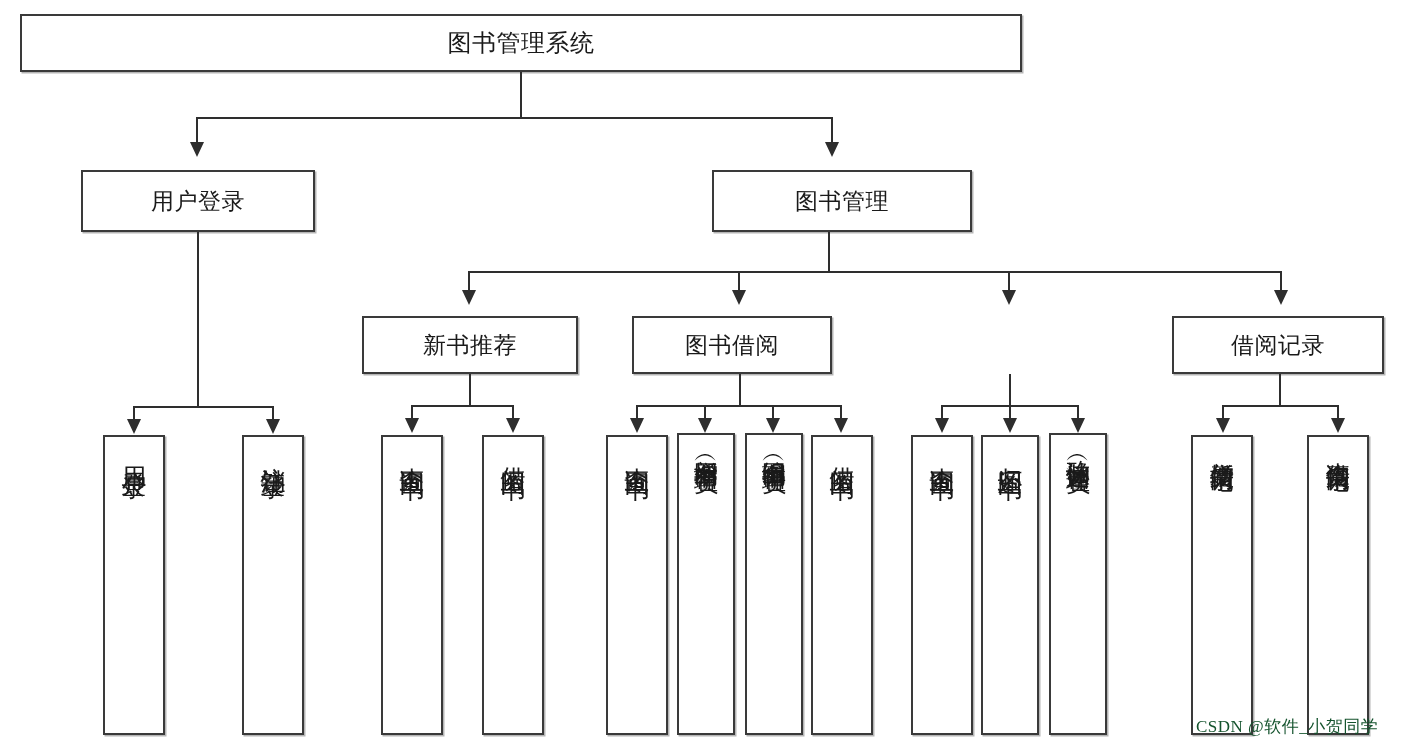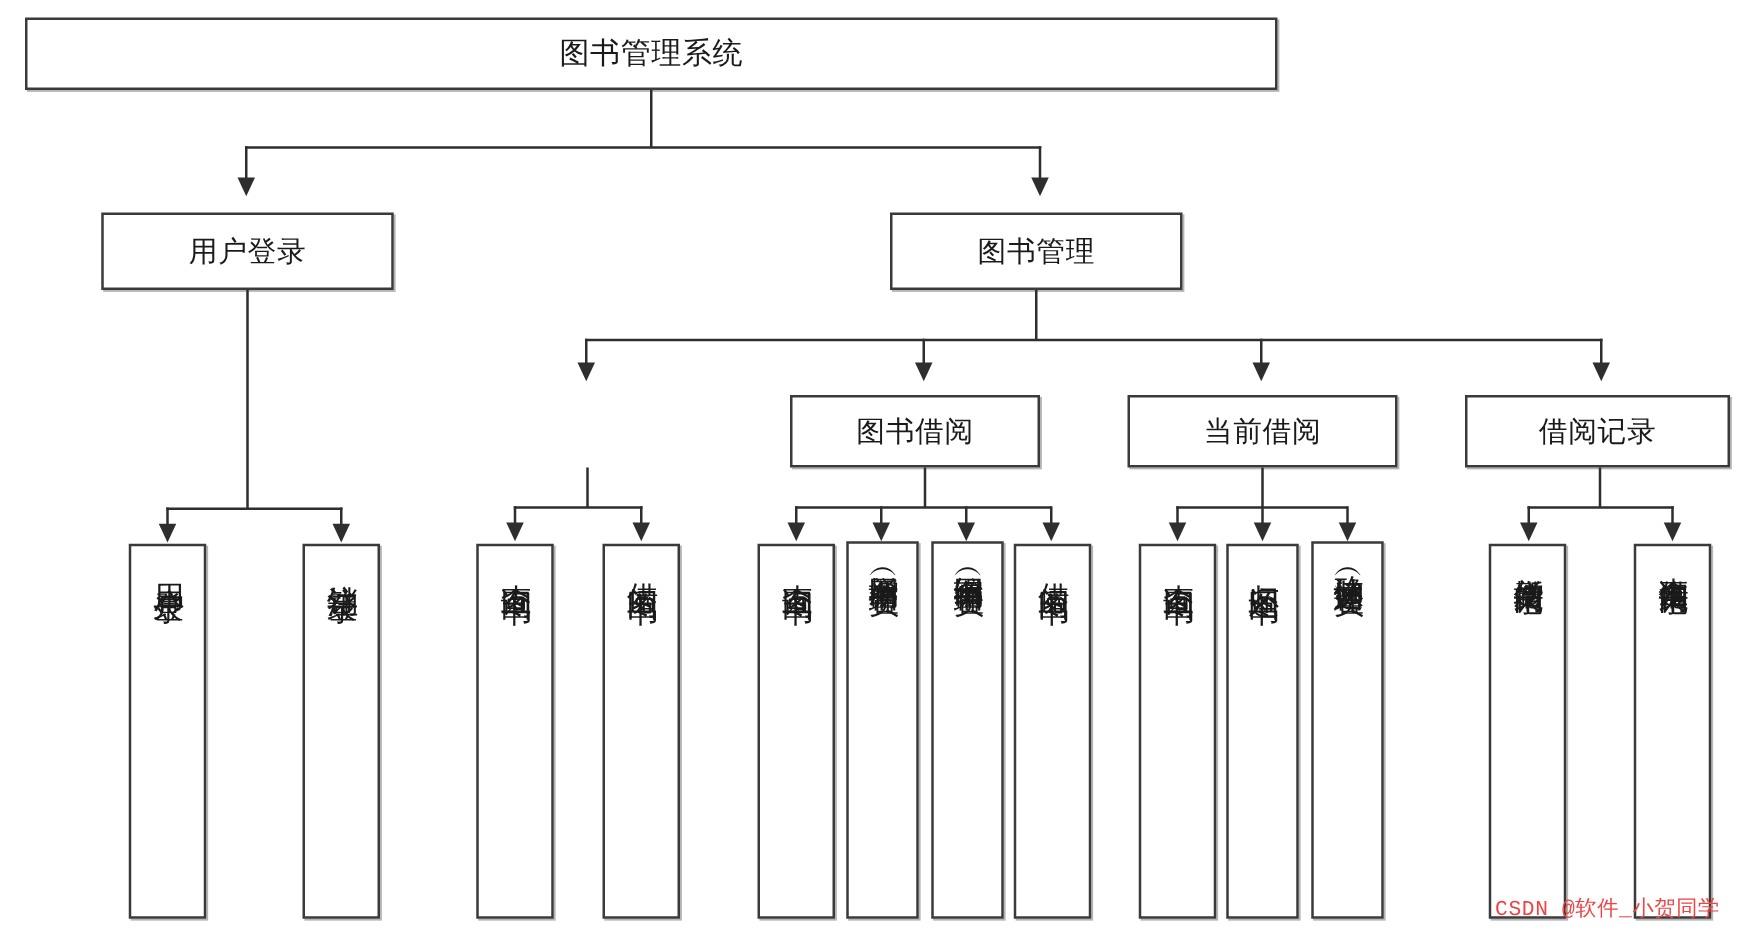--- a/index.html
+++ b/index.html
@@ -73,24 +73,24 @@
     width:0;height:0;
     border-left:7px solid transparent;
     border-right:7px solid transparent;
     border-top:15px solid #2e2e2e;
   }
 
   
   #watermark{
     position:absolute;
     font-size:17px;
-    color:#ef4444;
+    color:#14532d;
     white-space:nowrap;
     letter-spacing:0.5px;
-    font-family:Liberation Mono, monospace;
+    font-family:Liberation Serif, serif;
   }
 </style>
 </head>
 <body>
 
 <div id="canvas">
 
   <div class="node root h" style="left:20px;top:14px;width:1002px;height:58px;">
     <span class="txt">图书管理系统</span>
   </div>
@@ -101,21 +101,21 @@
 
   <div class="ln vert" style="left:196px;top:117px;width:2px;height:28px;"></div>
   <div class="arrow" style="left:190px;top:142px;"></div>
   <div class="ln vert" style="left:831px;top:117px;width:2px;height:28px;"></div>
   <div class="arrow" style="left:825px;top:142px;"></div>
 
   <div class="node h" style="left:81px;top:170px;width:234px;height:62px;">
     <span class="txt">用户登录</span>
   </div>
 
-  <div class="node h" style="left:712px;top:170px;width:234px;height:62px;">
+  <div class="node h" style="left:712px;top:170px;width:260px;height:62px;">
     <span class="txt">图书管理</span>
   </div>
 
   <div class="ln vert" style="left:197px;top:232px;width:2px;height:175px;"></div>
   <div class="ln horz" style="left:133px;top:406px;width:141px;height:2px;"></div>
   <div class="ln vert" style="left:133px;top:406px;width:2px;height:16px;"></div>
   <div class="arrow" style="left:127px;top:419px;"></div>
   <div class="ln vert" style="left:272px;top:406px;width:2px;height:16px;"></div>
   <div class="arrow" style="left:266px;top:419px;"></div>
 
@@ -123,25 +123,25 @@
   <div class="ln horz" style="left:468px;top:271px;width:814px;height:2px;"></div>
   <div class="ln vert" style="left:468px;top:271px;width:2px;height:22px;"></div>
   <div class="arrow" style="left:462px;top:290px;"></div>
   <div class="ln vert" style="left:738px;top:271px;width:2px;height:22px;"></div>
   <div class="arrow" style="left:732px;top:290px;"></div>
   <div class="ln vert" style="left:1008px;top:271px;width:2px;height:22px;"></div>
   <div class="arrow" style="left:1002px;top:290px;"></div>
   <div class="ln vert" style="left:1280px;top:271px;width:2px;height:22px;"></div>
   <div class="arrow" style="left:1274px;top:290px;"></div>
 
+  <div class="node h" style="left:362px;top:316px;width:216px;height:58px;">
+    <span class="txt">新书推荐</span>
+  </div>
   <div class="node h" style="left:632px;top:316px;width:200px;height:58px;">
     <span class="txt">图书借阅</span>
-  </div>
-  <div class="node h" style="left:902px;top:316px;width:216px;height:58px;">
-    <span class="txt">当前借阅</span>
   </div>
   <div class="node h" style="left:1172px;top:316px;width:212px;height:58px;">
     <span class="txt">借阅记录</span>
   </div>
 
   <div class="ln vert" style="left:469px;top:374px;width:2px;height:32px;"></div>
   <div class="ln horz" style="left:411px;top:405px;width:103px;height:2px;"></div>
   <div class="ln vert" style="left:411px;top:405px;width:2px;height:16px;"></div>
   <div class="arrow" style="left:405px;top:418px;"></div>
   <div class="ln vert" style="left:512px;top:405px;width:2px;height:16px;"></div>

